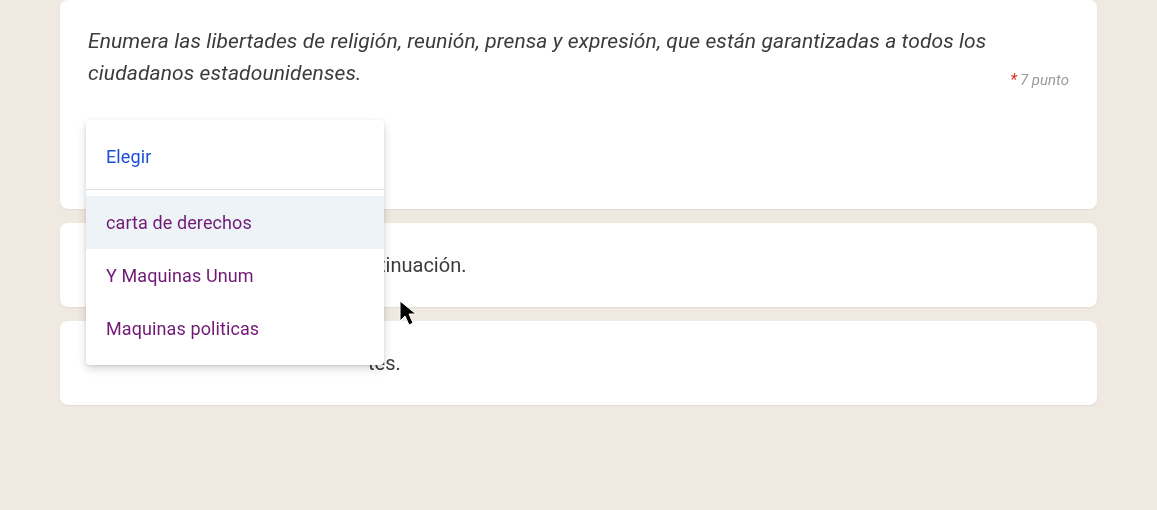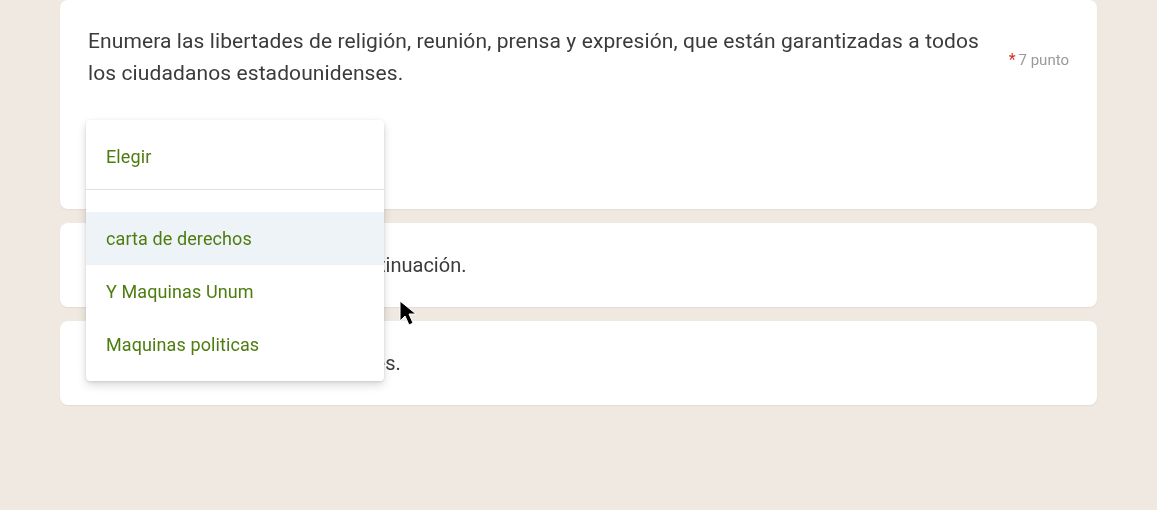--- a/index.html
+++ b/index.html
@@ -36,22 +36,23 @@
       padding: 30px 28px;
     }
 
     .card-bottom {
       margin-top: 14px;
       padding: 30px 28px;
     }
 
     .question-row {
       display: flex;
-      align-items: center;
+      align-items: flex-end;
       gap: 18px;
+      font-style: italic;
     }
 
     .question-text {
       color: #3b3b3b;
       font-size: 21px;
       line-height: 1.5;
       flex: 1;
       letter-spacing: 0.1px;
     }
 
@@ -81,31 +82,31 @@
       width: 298px;
       background: #ffffff;
       border-radius: 4px;
       box-shadow: 0 4px 10px rgba(0,0,0,0.15), 0 1px 3px rgba(0,0,0,0.1);
       z-index: 10;
       padding: 10px 0;
     }
 
     .dropdown-option {
       font-size: 18px;
-      color: #4d7c0f;
+      color: #701a75;
       padding: 16px 20px;
       cursor: pointer;
       letter-spacing: 0.1px;
     }
 
     .dropdown-option.placeholder {
-      color: #4d7c0f;
+      color: #1d4ed8;
       border-bottom: 1px solid #e0e0e0;
       padding-bottom: 22px;
-      margin-bottom: 22px;
+      margin-bottom: 6px;
     }
 
     .dropdown-option.highlighted {
       background: #eef3f7;
     }
 
     .cursor-arrow {
       position: absolute;
       top: 300px;
       left: 398px;

